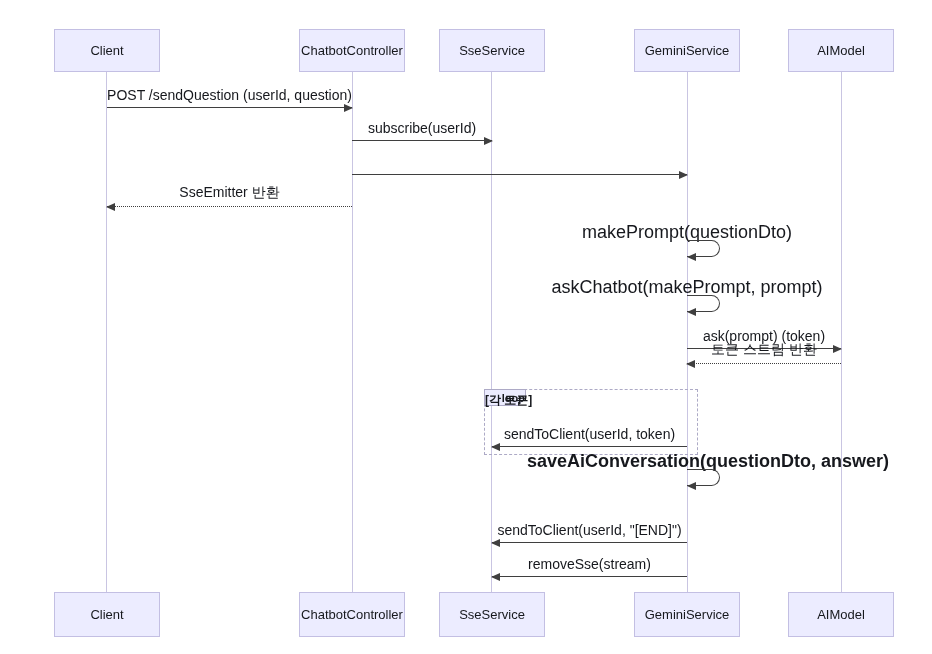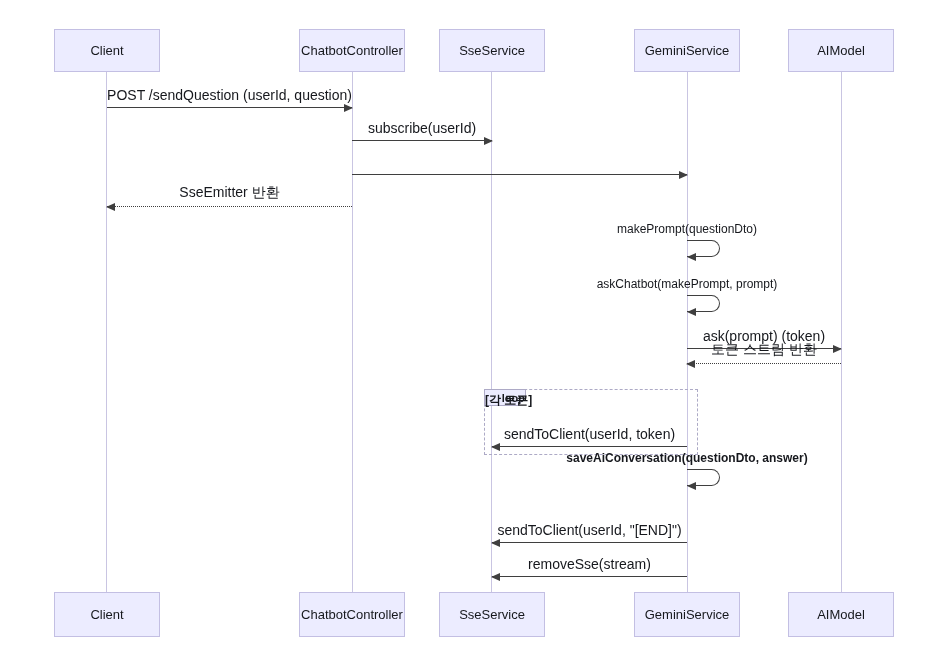--- a/index.html
+++ b/index.html
@@ -24,21 +24,21 @@
     position:absolute; left:0; right:0; bottom:5px; text-align:center;
     font-size:14px; color:var(--text); white-space:nowrap;
   }
   .msg-line{position:absolute; left:0; right:0; bottom:0; border-top:1.7px solid var(--arrow);}
   .msg-line.dotted{border-top:1.5px dotted var(--arrow);}
   .arrowhead{position:absolute; width:0; height:0; border-top:4px solid transparent; border-bottom:4px solid transparent;}
   .arrowhead.right{right:-1px; bottom:-4px; border-left:9px solid var(--arrow);}
   .arrowhead.left{left:-1px; bottom:-4px; border-right:9px solid var(--arrow);}
 
   .self-message{position:absolute; left:527px; width:320px;}
-  .self-label{text-align:center; font-size:12px; color:var(--text); white-space:nowrap; height:16px;}
+  .self-label{text-align:center; font-size:18px; color:var(--text); white-space:nowrap; height:16px;}
   .self-curve{
     position:absolute; left:160px; top:18px; width:33px; height:17px;
     border:1.6px solid var(--arrow); border-left:none; border-radius:0 11px 11px 0;
   }
   .self-arrow{
     position:absolute; left:160px; top:31px; width:0; height:0;
     border-top:4px solid transparent; border-bottom:4px solid transparent;
     border-right:9px solid var(--arrow);
   }
 

